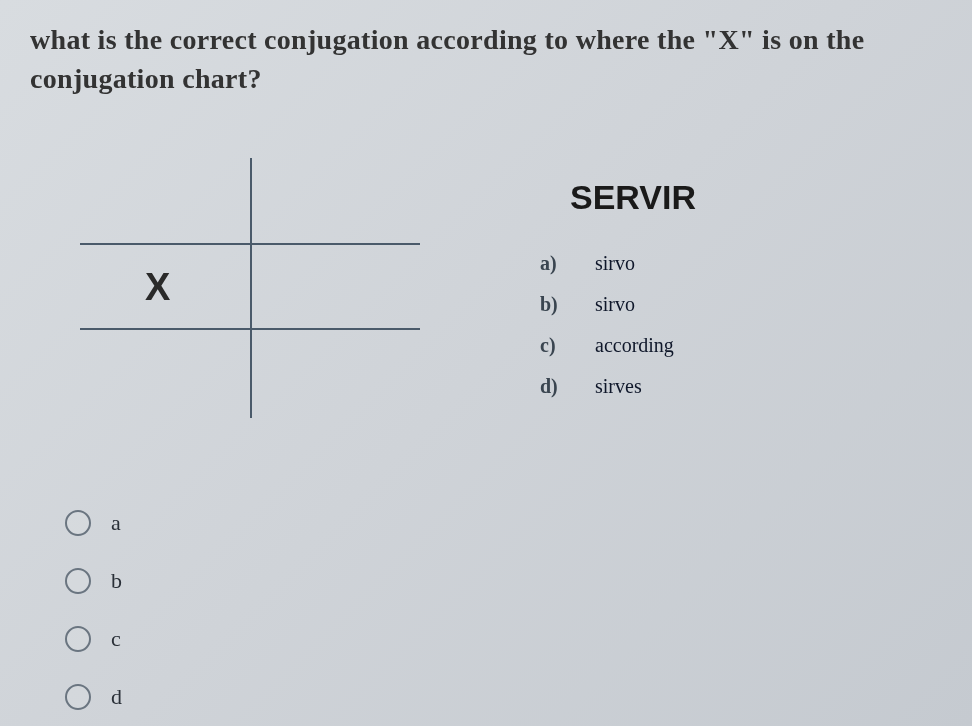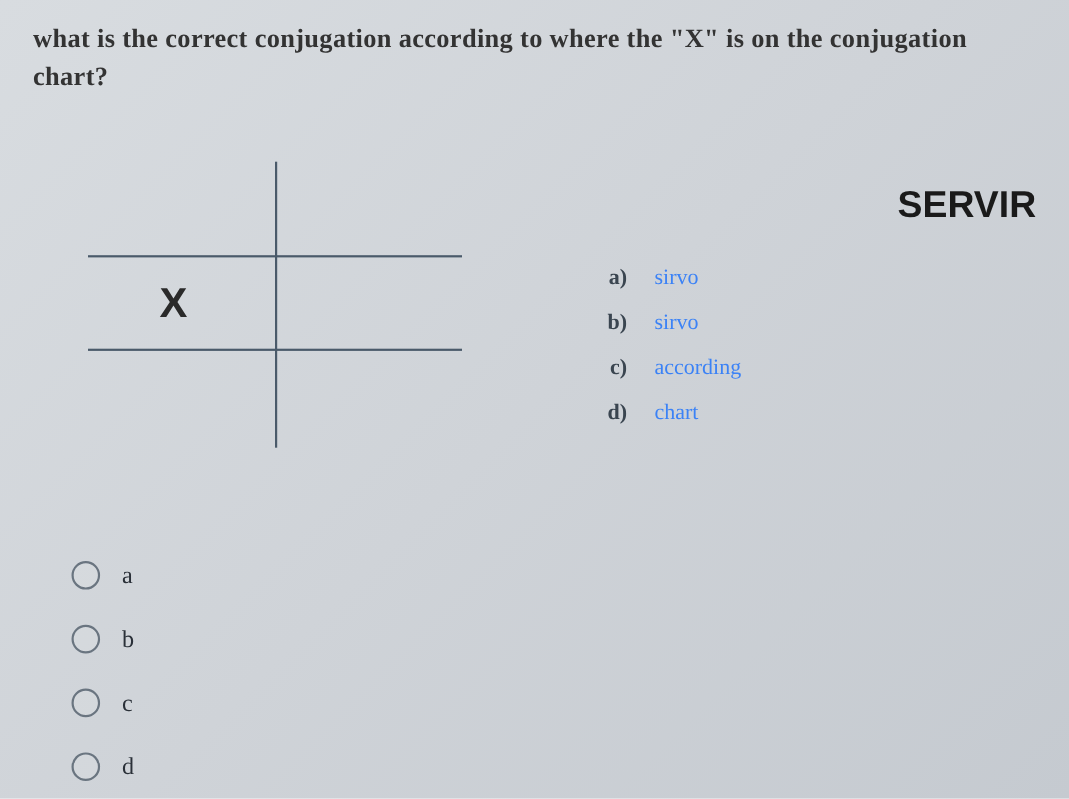--- a/index.html
+++ b/index.html
@@ -11,21 +11,21 @@
       width: 972px;
       height: 726px;
       background: linear-gradient(135deg, #d8dce0 0%, #cfd3d8 50%, #c5cad0 100%);
       font-family: Georgia, 'Times New Roman', serif;
       padding: 20px 30px;
       color: #2a2a2a;
       position: relative;
       filter: blur(0.3px);
     }
     .question-text {
-      font-size: 24px;
+      font-size: 28px;
       font-weight: bold;
       color: #333;
       line-height: 1.4;
       margin-bottom: 60px;
       letter-spacing: 0.3px;
       font-family: Liberation Serif, serif;
     }
     .content-row {
       display: flex;
       align-items: flex-start;
@@ -67,21 +67,20 @@
       left: 95px;
       top: 108px;
       font-size: 38px;
       font-weight: bold;
       color: #2a2a2a;
       font-family: Arial, sans-serif;
     }
     .right-side {
       flex: 1;
       padding-top: 20px;
-      text-align: right;
     }
     .verb-title {
       font-size: 34px;
       font-weight: bold;
       color: #1a1a1a;
       margin-bottom: 35px;
       font-family: Arial, sans-serif;
       margin-left: 60px;
     }
     .options-list {
@@ -95,21 +94,21 @@
       align-items: baseline;
       gap: 25px;
       font-size: 20px;
       color: #3a4550;
     }
     .option-letter {
       font-weight: bold;
       min-width: 30px;
     }
     .option-value {
-      color: #3b82f6;
+      color: #0f172a;
     }
     .radio-options {
       position: absolute;
       left: 65px;
       top: 510px;
       display: flex;
       flex-direction: column;
       gap: 32px;
     }
     .radio-item {
@@ -153,21 +152,21 @@
       <div class="option-item">
         <span class="option-letter">b)</span>
         <span class="option-value">sirvo</span>
       </div>
       <div class="option-item">
         <span class="option-letter">c)</span>
         <span class="option-value">according</span>
       </div>
       <div class="option-item">
         <span class="option-letter">d)</span>
-        <span class="option-value">chart</span>
+        <span class="option-value">sirves</span>
       </div>
     </div>
   </div>
 </div>
 
 <div class="radio-options">
   <div class="radio-item">
     <div class="radio-circle"></div>
     <span class="radio-label">a</span>
   </div>

